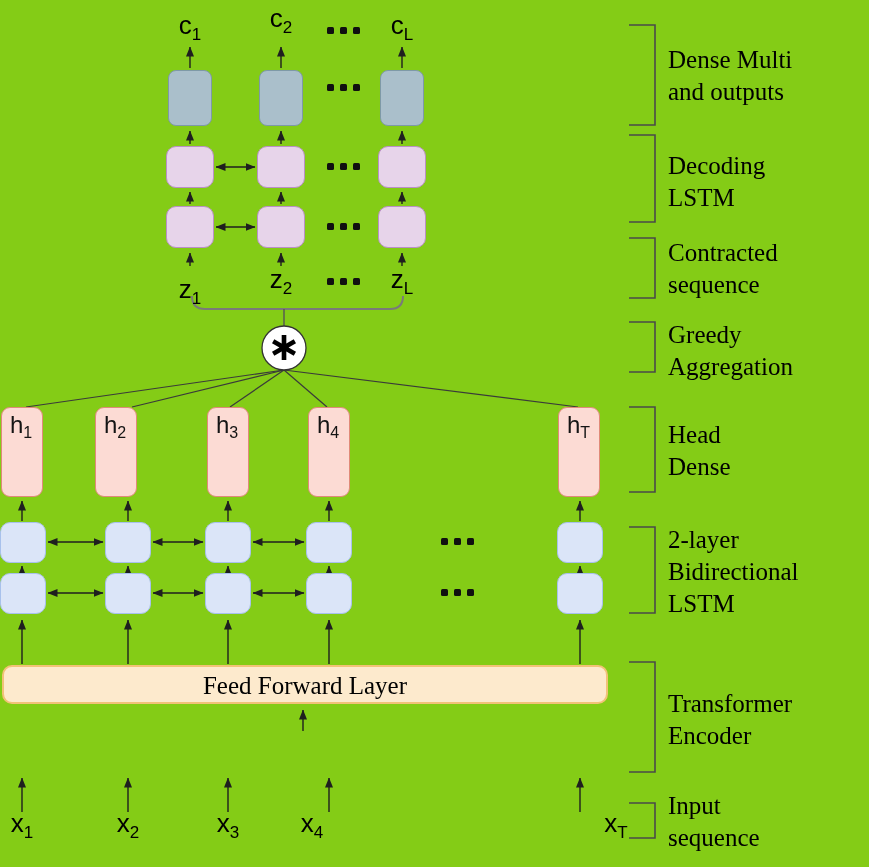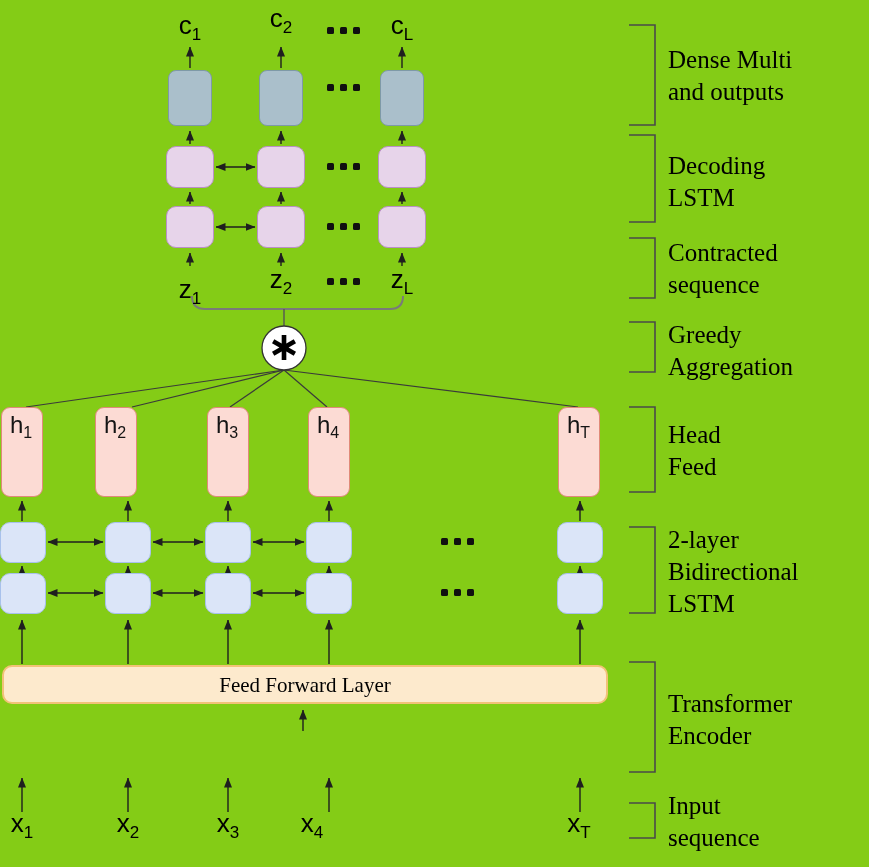--- a/index.html
+++ b/index.html
@@ -11,21 +11,21 @@
   .box{position:absolute;box-sizing:border-box;}
   .out-box{width:44px;height:56px;border-radius:8px;top:70px;
     background:var(--output_box_fill);border:1.6px solid var(--output_box_border);}
   .dec-box{width:48px;height:42px;border-radius:10px;
     background:var(--decoder_box_fill);border:1.6px solid var(--decoder_box_border);}
   .lstm-box{width:46px;height:41px;border-radius:10px;
     background:var(--lstm_box_fill);border:1.6px solid var(--lstm_box_border);}
   .h-box{width:42px;height:90px;border-radius:9px;top:407px;
     background:var(--hidden_box_fill);border:1.8px solid var(--hidden_box_border);}
   .bar{position:absolute;left:2px;width:606px;height:39px;border-radius:10px;box-sizing:border-box;
-    text-align:center;font-family:"Liberation Serif",serif;font-size:21px;line-height:37px;color:#000;}
+    text-align:center;font-family:"Liberation Serif",serif;font-size:25px;line-height:37px;color:#000;}
   .bar-ff{top:665px;background:var(--ff_bar_fill);border:2px solid var(--ff_bar_border);}
   .bar-attn{top:733px;background:var(--attn_bar_fill);border:2px solid var(--attn_bar_border);}
   .vlabel{position:absolute;transform:translateX(-50%);font-size:26px;line-height:26px;white-space:nowrap;}
   .vlabel sub{font-size:17px;line-height:0;vertical-align:-6px;}
   .h-label{display:block;margin:5px 0 0 8px;font-size:24px;line-height:24px;color:#141414;}
   .h-label sub{font-size:16px;vertical-align:-5px;}
   .dots{position:absolute;display:flex;gap:6px;}
   .dots i{width:7px;height:7px;background:#101010;border-radius:1.5px;}
   .agg-sym{position:absolute;left:284px;top:348px;transform:translate(-50%,-54%);
     font-family:"DejaVu Sans",sans-serif;font-weight:bold;font-size:40px;line-height:40px;}
@@ -171,21 +171,21 @@
   <div class="box lstm-box" style="left:205px;top:573px"></div>
   <div class="box lstm-box" style="left:306px;top:573px"></div>
   <div class="box lstm-box" style="left:557px;top:573px"></div>
 
   <div class="bar bar-ff"><span>Feed Forward Layer</span></div>
 
   <div class="vlabel" style="left:22px;top:810px"><span>x</span><sub>1</sub></div>
   <div class="vlabel" style="left:128px;top:810px"><span>x</span><sub>2</sub></div>
   <div class="vlabel" style="left:228px;top:810px"><span>x</span><sub>3</sub></div>
   <div class="vlabel" style="left:312px;top:810px"><span>x</span><sub>4</sub></div>
-  <div class="vlabel" style="left:579px;top:810px"><span>x</span><sub>T</sub></div>
+  <div class="vlabel" style="left:616px;top:810px"><span>x</span><sub>T</sub></div>
 
   <div class="dots" style="left:327px;top:27px">
       <i></i>
       <i></i>
       <i></i>
     </div>
   <div class="dots" style="left:327px;top:84px">
       <i></i>
       <i></i>
       <i></i>
@@ -228,21 +228,21 @@
   <div class="ann" style="top:237px">
     <div>Contracted</div>
     <div>sequence</div>
   </div>
   <div class="ann" style="top:319px">
     <div>Greedy</div>
     <div>Aggregation</div>
   </div>
   <div class="ann" style="top:419px">
     <div>Head</div>
-    <div>Feed</div>
+    <div>Dense</div>
   </div>
   <div class="ann" style="top:524px">
     <div>2-layer</div>
     <div>Bidirectional</div>
     <div>LSTM</div>
   </div>
   <div class="ann" style="top:688px">
     <div>Transformer</div>
     <div>Encoder</div>
   </div>

